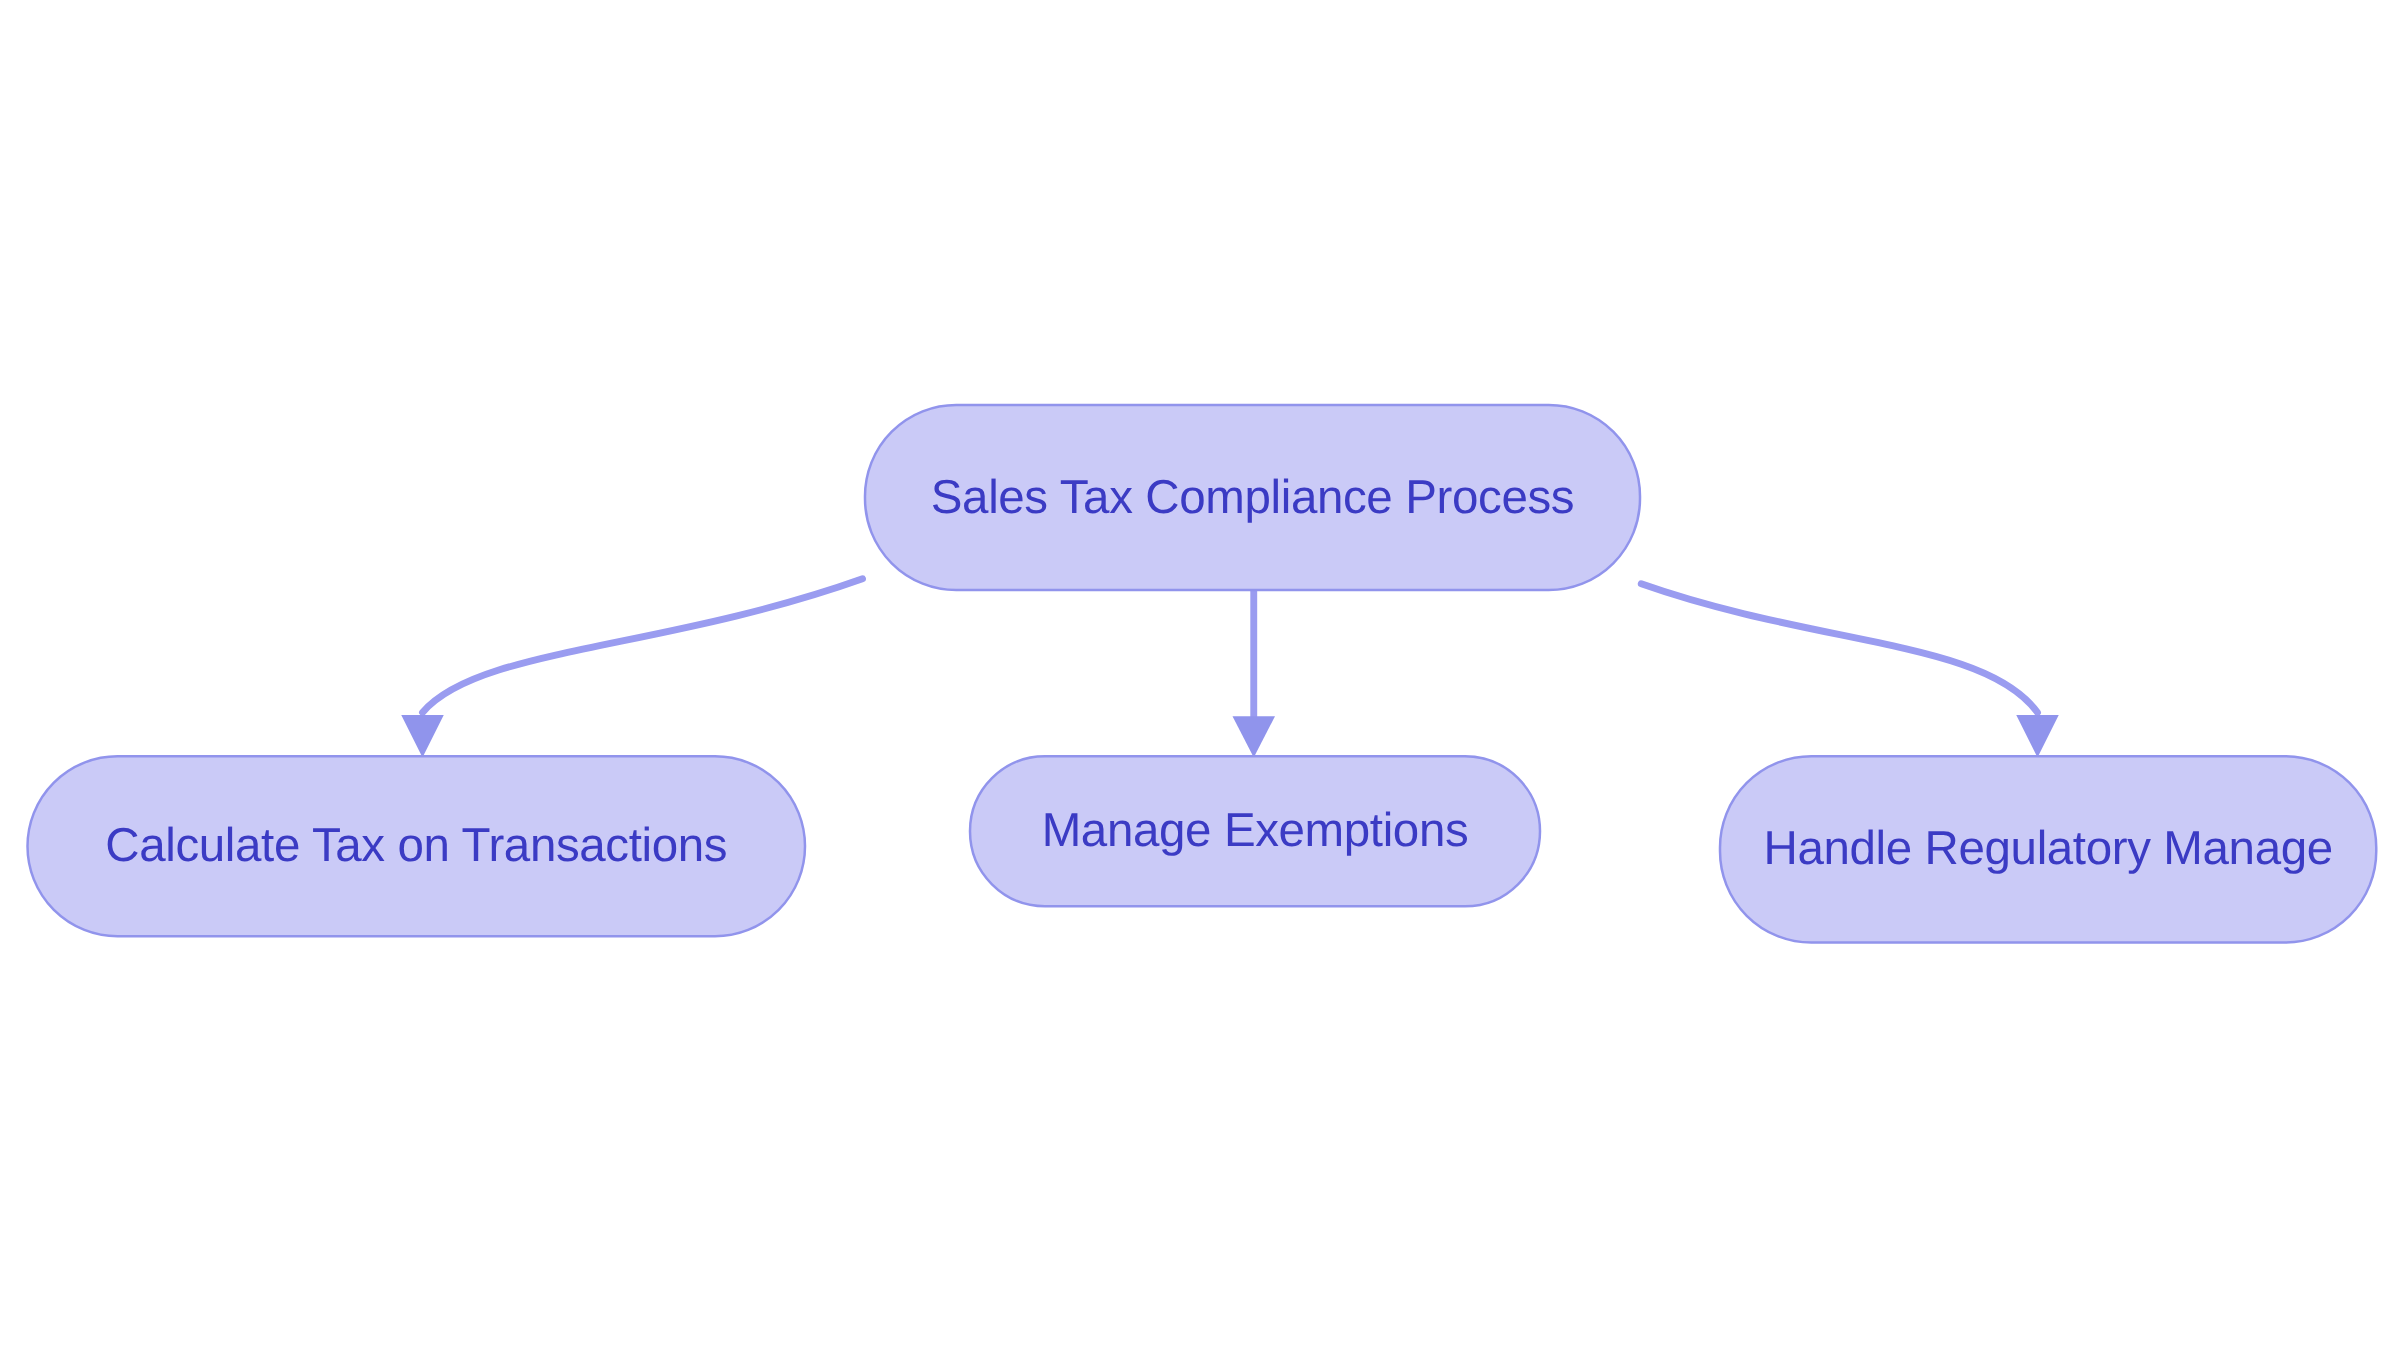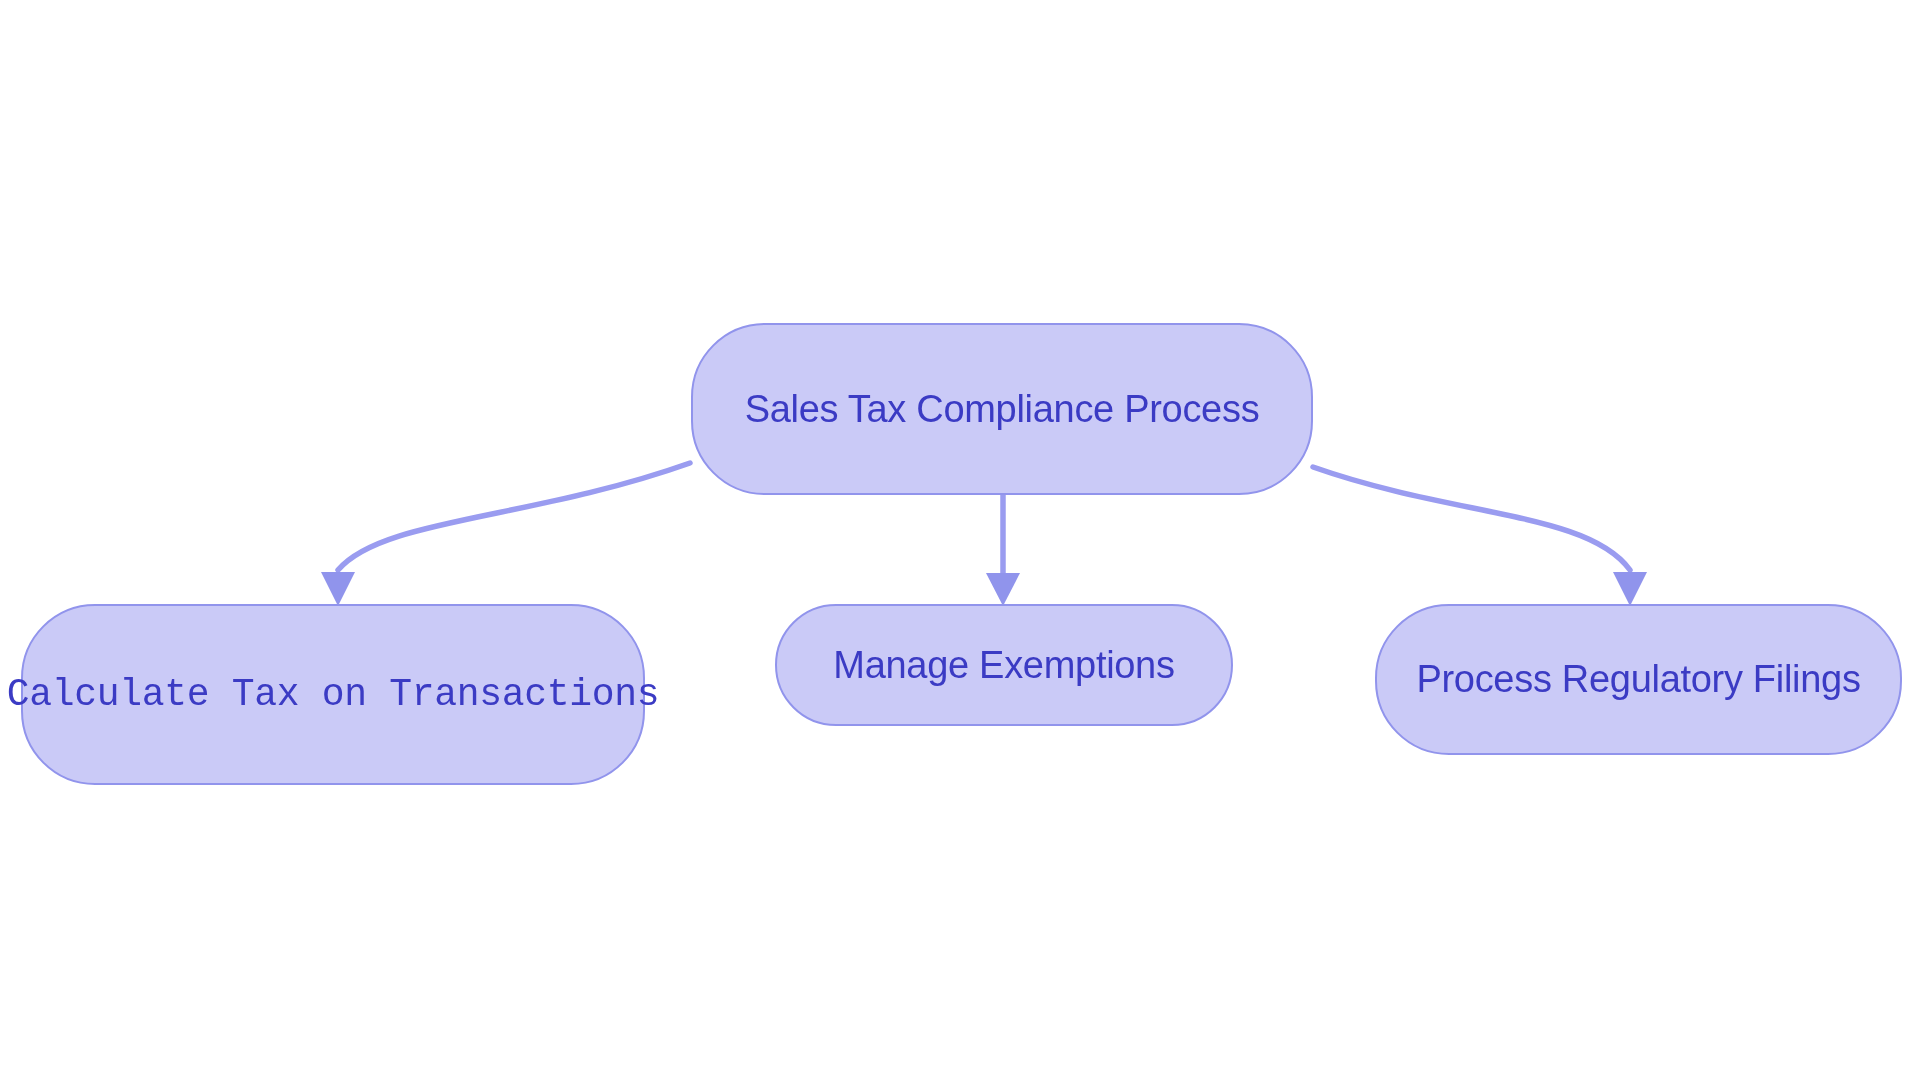--- a/index.html
+++ b/index.html
@@ -41,22 +41,22 @@
     border: 2.5px solid var(--node-border, #9194EC);
     border-radius: 74px;
     box-sizing: border-box;
     color: var(--text, #3B3BC4);
     font-size: 38px;
     font-weight: 400;
     letter-spacing: -0.3px;
     white-space: nowrap;
     text-align: center;
   }
-  .node-root    { left: 691px;  top: 323px; width: 622px; height: 172px; text-align: right; }
-  .node-calc    { left: 21px;   top: 604px; width: 624px; height: 181px; font-family: Liberation Mono, monospace; }
+  .node-root    { left: 691px;  top: 323px; width: 622px; height: 150px; text-align: right; }
+  .node-calc    { left: 21px;   top: 604px; width: 624px; height: 146px; }
   .node-exempt  { left: 775px;  top: 604px; width: 458px; height: 122px; }
   .node-filings { left: 1375px; top: 604px; width: 527px; height: 151px; }
 </style>
 </head>
 <body>
 
 <svg id="edge-layer" viewBox="0 0 1920 1083" xmlns="http://www.w3.org/2000/svg">
 
   <path class="edge-path" d="M 690 463 C 530 520, 382 518, 338 570"></path>
   <polygon class="arrowhead" points="321,572 355,572 338,606"></polygon>
@@ -74,14 +74,14 @@
 
 <div class="node node-calc">
   <span>Calculate Tax on Transactions</span>
 </div>
 
 <div class="node node-exempt">
   <span>Manage Exemptions</span>
 </div>
 
 <div class="node node-filings">
-  <span>Process Regulatory Filings</span>
+  <span>Handle Regulatory Manage</span>
 </div>
 
 </body></html>

